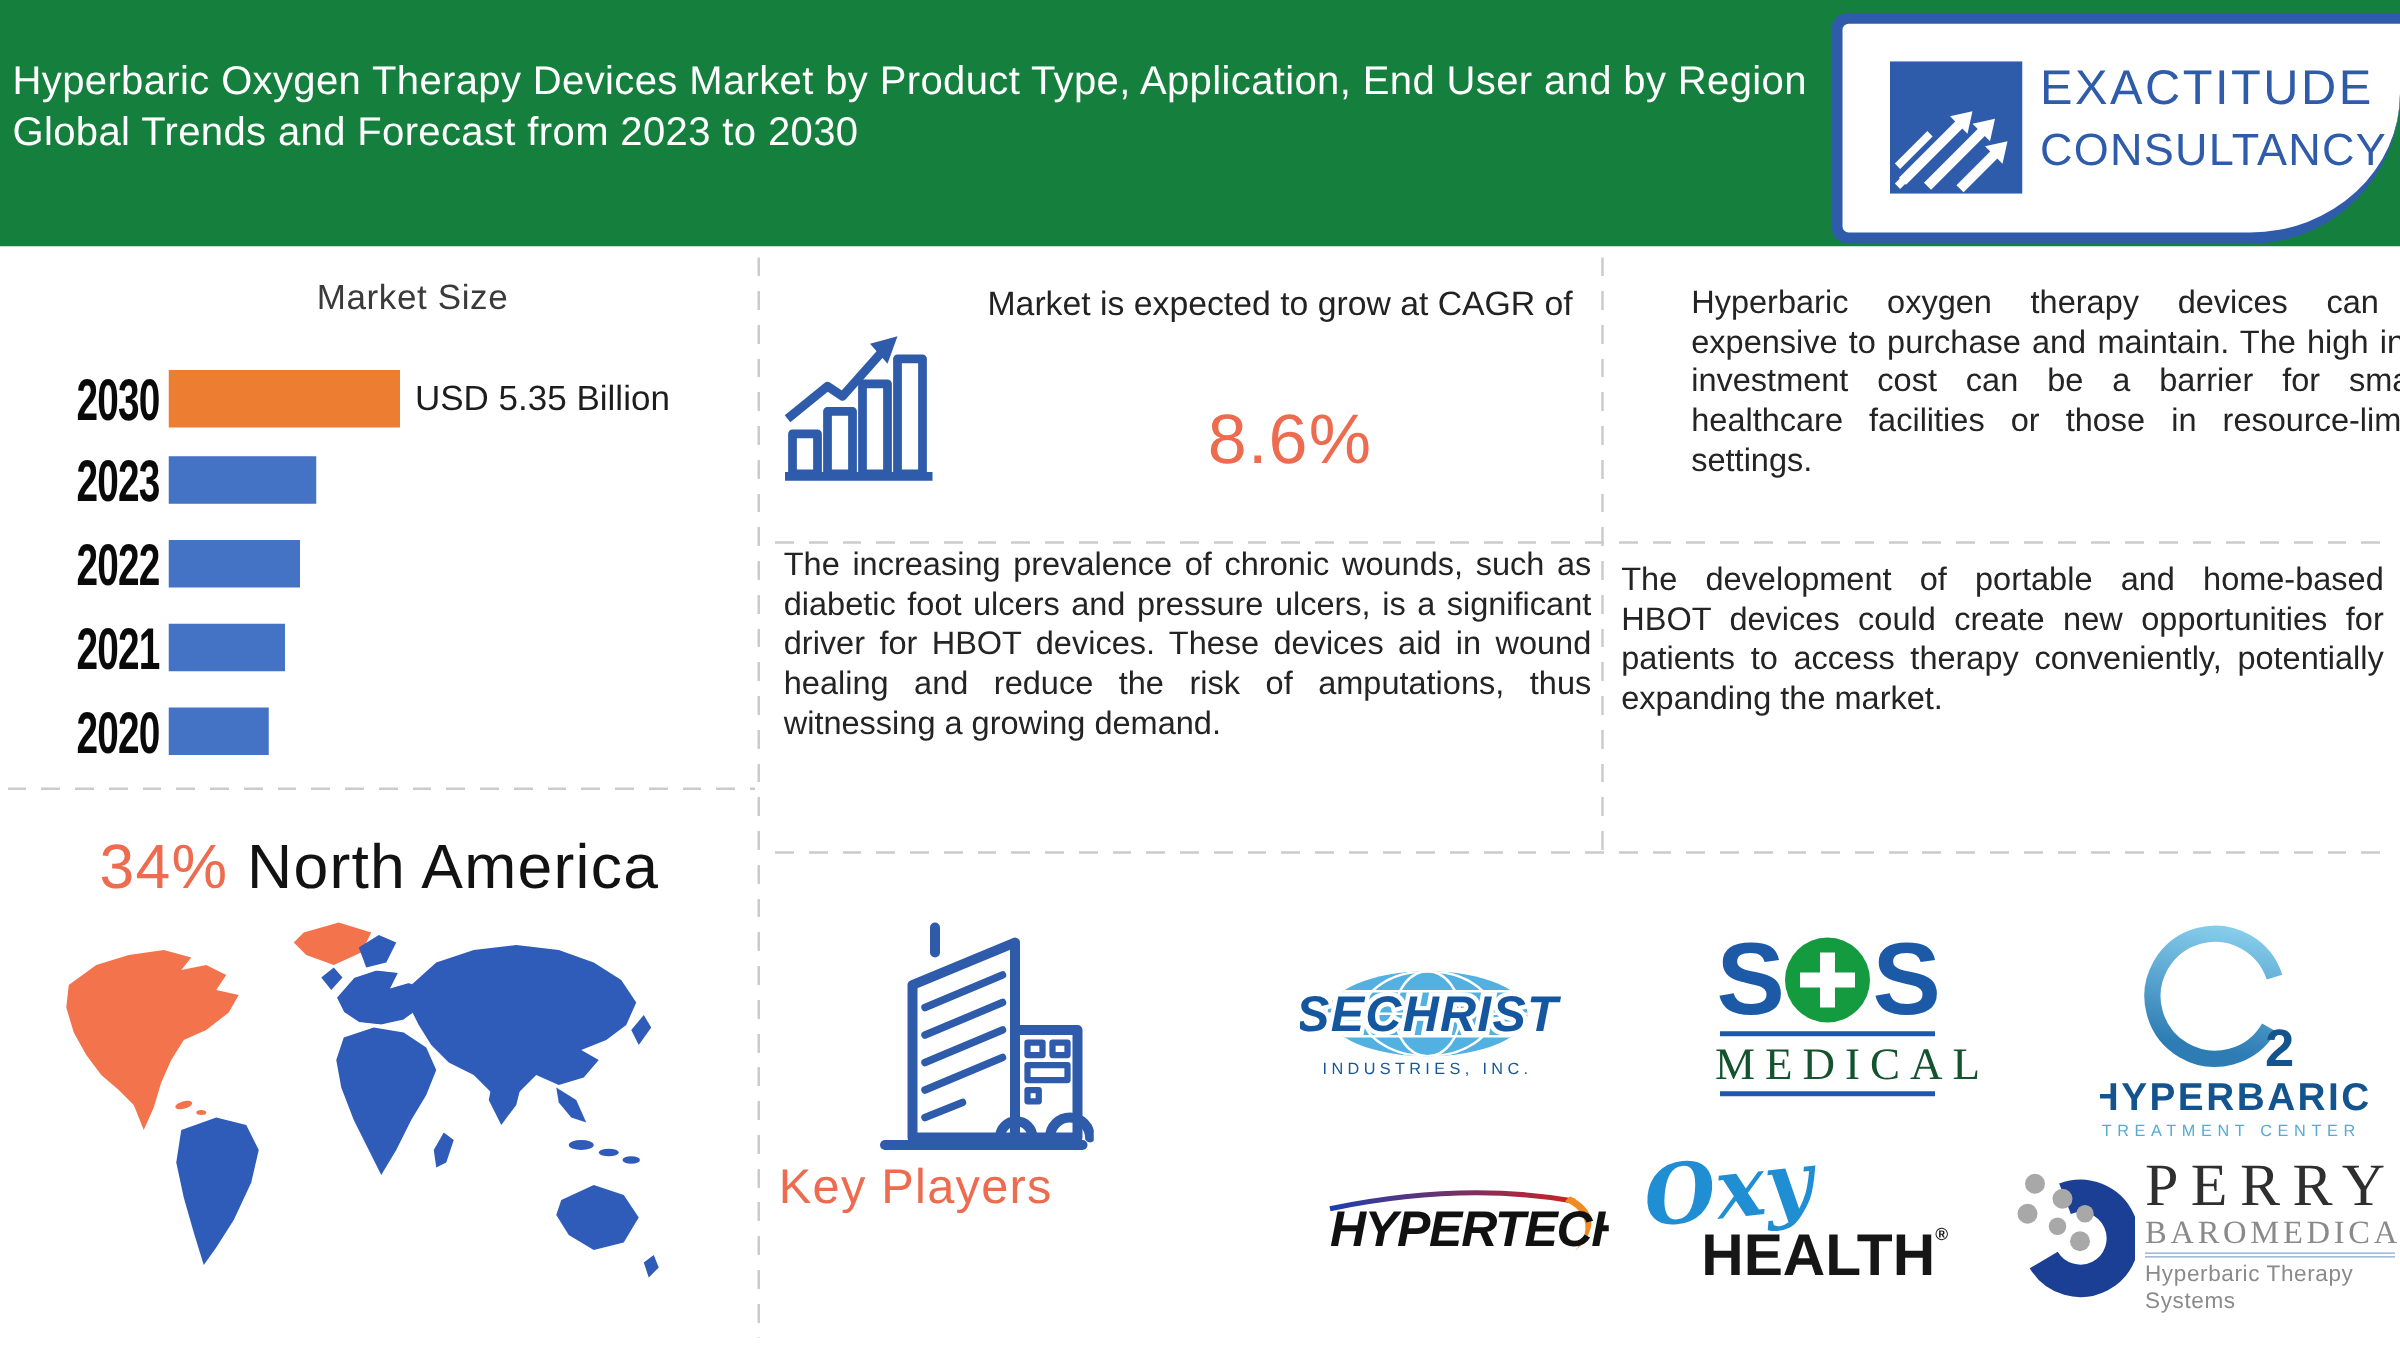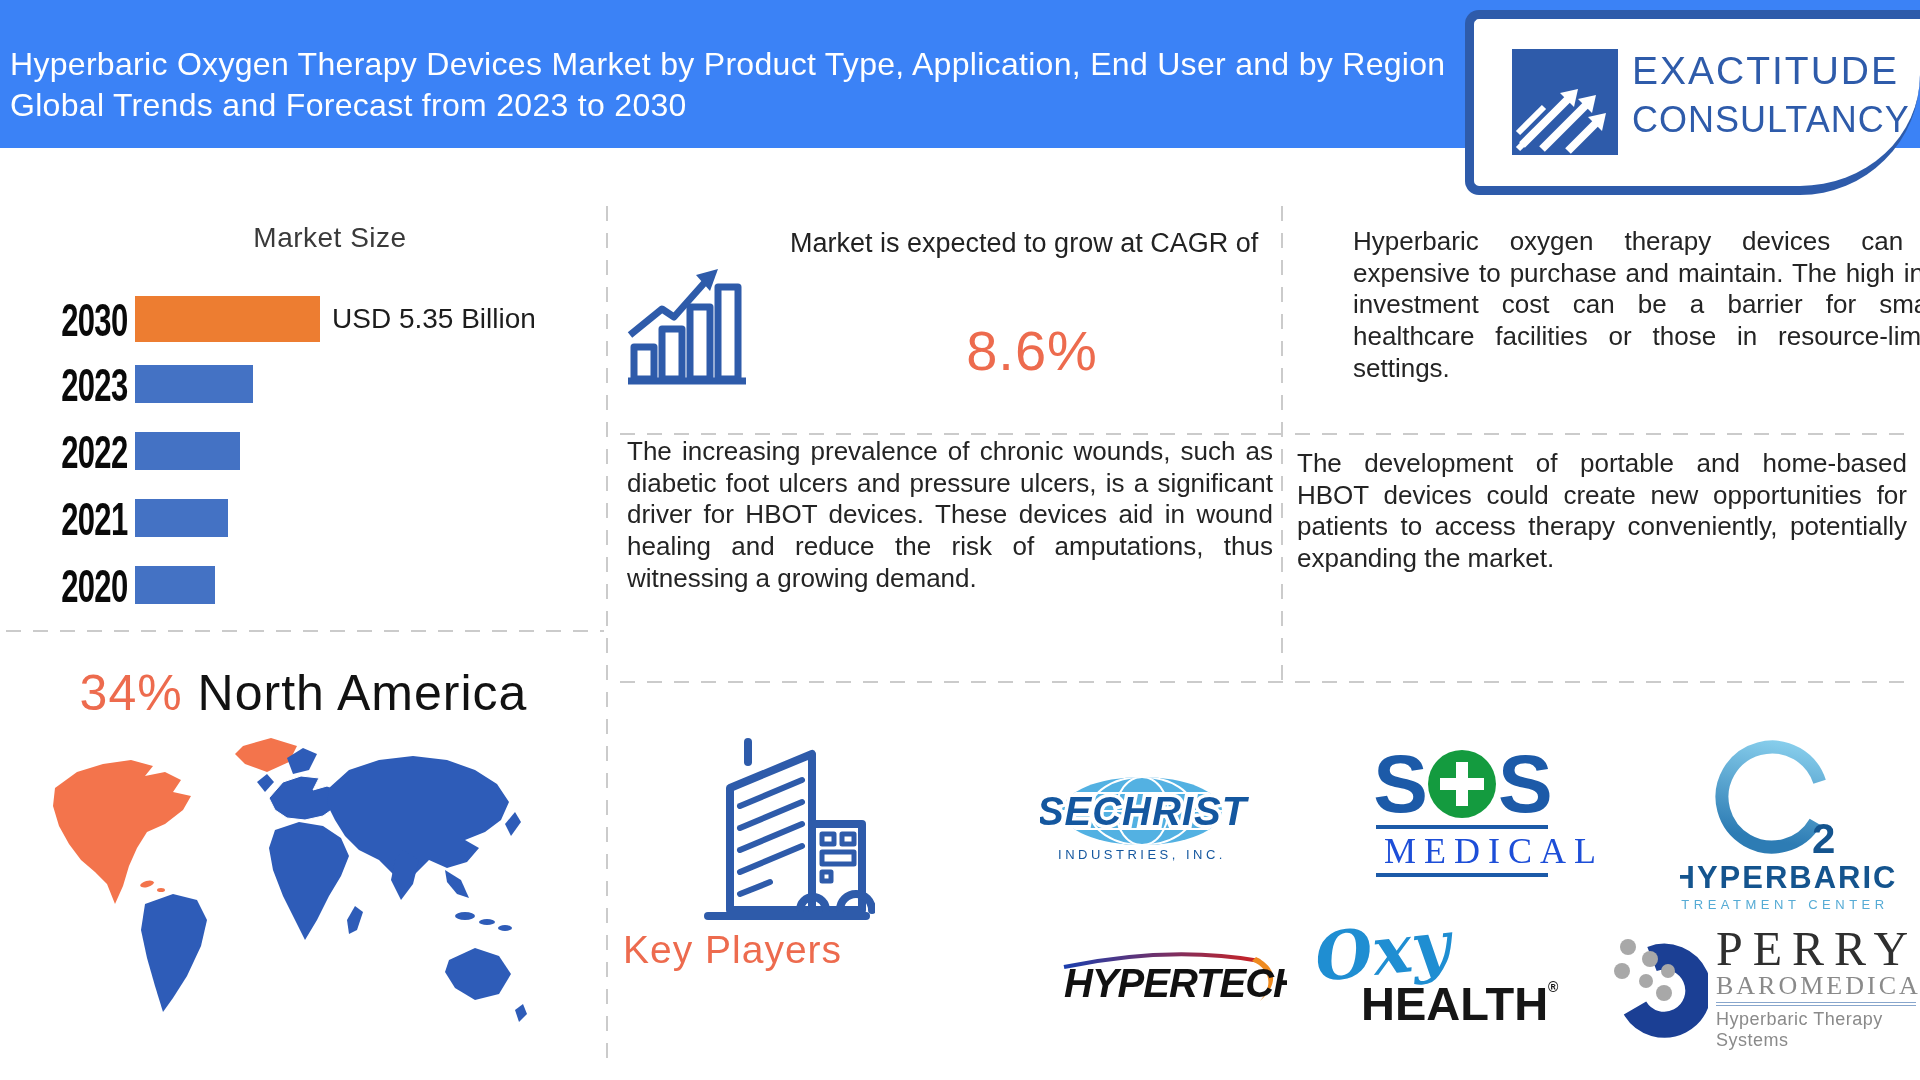--- a/index.html
+++ b/index.html
@@ -1,21 +1,21 @@
 <!DOCTYPE html>
 <html><head>
 <meta charset="utf-8">
 <style>
   * { margin:0; padding:0; box-sizing:border-box; }
   html,body { background:#ffffff; }
   body { font-family:"Liberation Sans", sans-serif; }
   .stage { position:relative; width:1920px; height:1080px; background:#ffffff; overflow:hidden; }
 
   
-  .header { position:absolute; left:0; top:0; width:1920px; height:148px; background:#3b82f6; }
+  .header { position:absolute; left:0; top:0; width:1920px; height:197px; background:#15803d; }
   .header-title { position:absolute; left:10px; top:44px; color:#ffffff; font-size:32px; line-height:41px; font-weight:400; letter-spacing:.3px; white-space:nowrap; }
   .logo-box { position:absolute; right:0; top:10px; width:455px; height:185px; background:#ffffff; border:9px solid #2E5BAA; border-right:none; border-radius:14px 0 120px 14px; }
   .logo-mark { position:absolute; left:38px; top:30px; width:106px; height:106px; }
   .logo-text { position:absolute; left:158px; top:26px; color:#2E5BAA; }
   .logo-text .l1 { font-size:39px; letter-spacing:2px; line-height:52px; font-weight:500; }
   .logo-text .l2 { font-size:36px; letter-spacing:1px; line-height:46px; font-weight:500; }
 
   
   .hdash { position:absolute; height:2px; background:repeating-linear-gradient(90deg,#cbcbcb 0 15px,transparent 15px 27px); }
   .vdash { position:absolute; width:2px; background:repeating-linear-gradient(180deg,#cbcbcb 0 15px,transparent 15px 27px); }
@@ -53,21 +53,21 @@
 
   
   .logo-sechrist { position:absolute; left:1040px; top:775px; width:210px; height:92px; }
   .logo-sos { position:absolute; left:1372px; top:745px; width:180px; height:125px; text-align:center; }
   .sos-row { display:flex; align-items:center; justify-content:center; height:78px; }
   .sos-s { font-size:82px; font-weight:800; color:#1C5AA8; line-height:78px; letter-spacing:-2px; }
   .sos-circle { position:relative; width:68px; height:68px; border-radius:50%; background:#149B3F; margin:0 2px; }
   .sos-circle .pv { position:absolute; left:28px; top:12px; width:12px; height:44px; background:#fff; }
   .sos-circle .ph { position:absolute; left:12px; top:28px; width:44px; height:12px; background:#fff; }
   .sos-line { height:4px; background:#1C5AA8; margin:2px 4px; }
-  .sos-word { font-family:"Liberation Serif", serif; font-size:36px; color:#1d4ed8; letter-spacing:8px; line-height:40px;margin-left:12px; }
+  .sos-word { font-family:"Liberation Serif", serif; font-size:36px; color:#14532d; letter-spacing:8px; line-height:40px; }
   .logo-o2 { position:absolute; left:1680px; top:733px; width:220px; height:182px; }
   .logo-hypertech { position:absolute; left:1052px; top:945px; width:235px; height:70px; }
   .logo-oxy { position:absolute; left:1315px; top:920px; width:250px; height:115px; }
   .oxy-script { position:absolute; left:0; top:-8px; font-family:"DejaVu Serif", serif; font-style:italic; font-weight:700; font-size:66px; color:#1F8ED2; transform:rotate(-6deg); }
   .oxy-health { position:absolute; left:46px; top:56px; font-size:47px; font-weight:800; color:#161616; letter-spacing:0; }
   .oxy-health sup { font-size:14px; vertical-align:28px; }
   .logo-perry { position:absolute; left:1612px; top:933px; width:305px; height:110px; display:flex; align-items:center; }
   .perry-mark { width:96px; height:106px; flex:none; }
   .perry-text { margin-left:8px; }
   .perry-l1 { font-family:"Liberation Serif", serif; font-size:48px; line-height:46px; color:#2f2f2f; letter-spacing:10px; }

